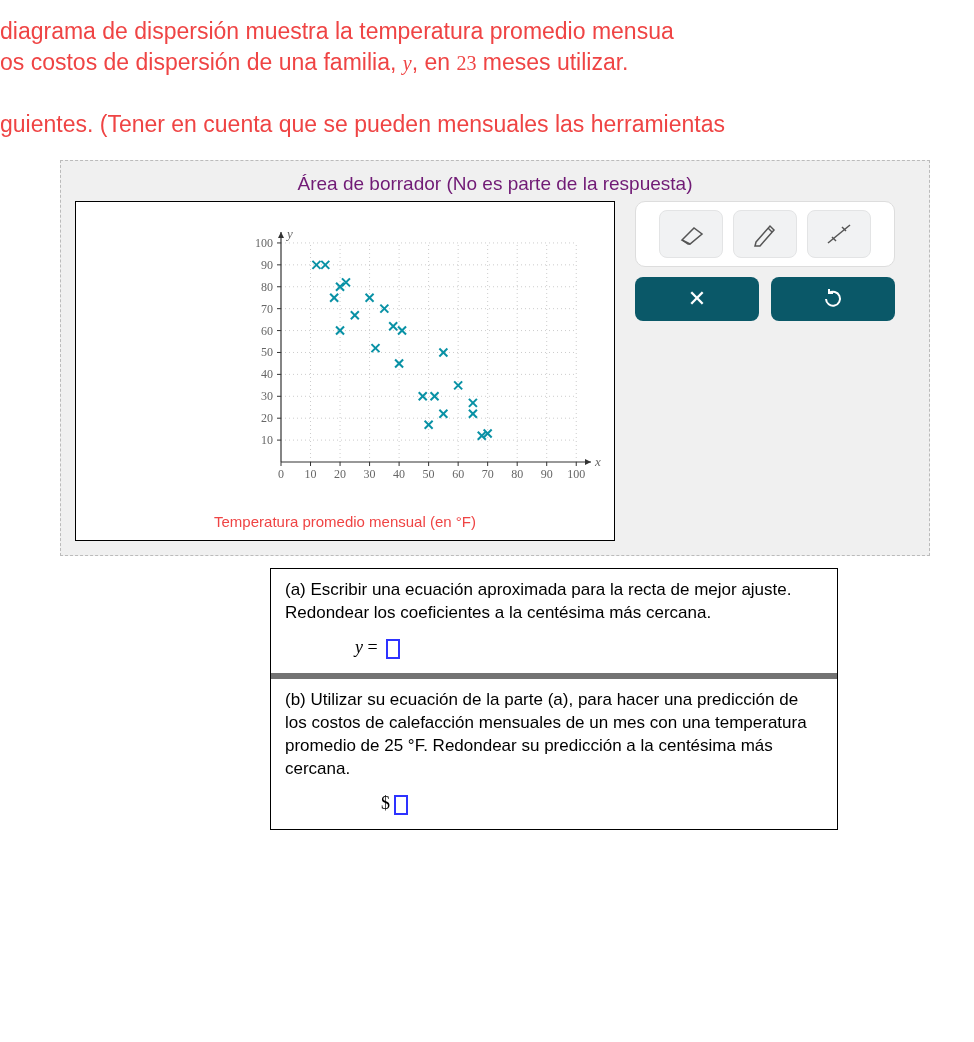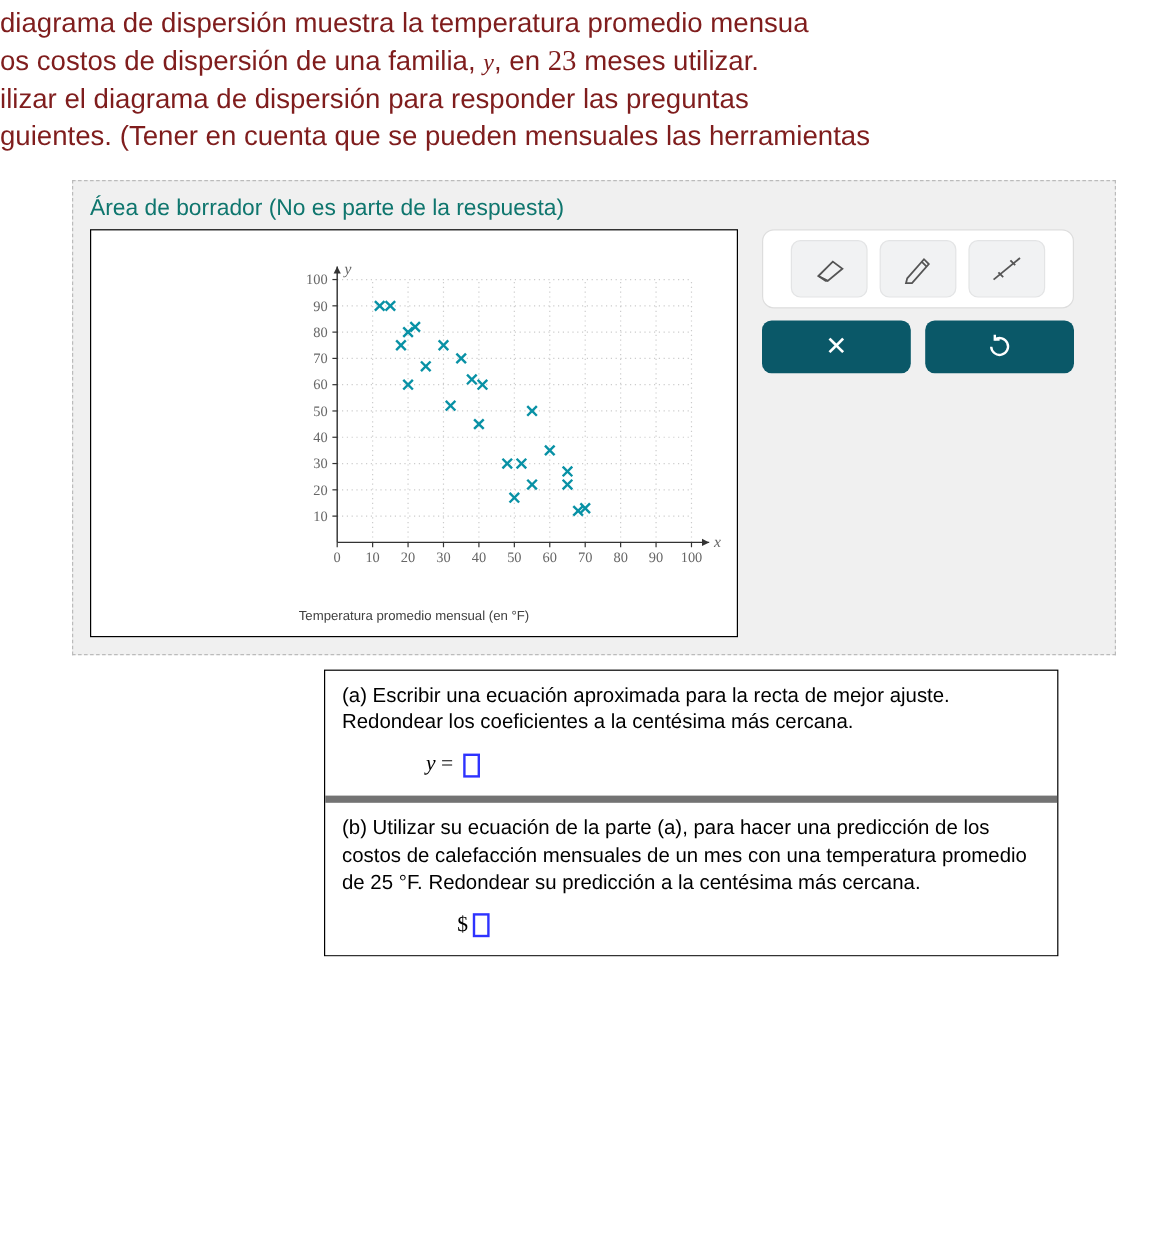--- a/index.html
+++ b/index.html
@@ -6,36 +6,37 @@
   body {
     margin: 0;
     padding: 0;
     font-family: Verdana, Arial, sans-serif;
     background: #fff;
     width: 974px;
   }
   .intro {
     font-size: 23px;
     line-height: 1.35;
-    color: #7f1d1d;
-    padding: 4px 0 20px 0;
+    color: #ef4444;
+    padding: 16px 0 20px 0;
   }
   .intro .mathvar { font-style: italic; font-family: "Times New Roman", serif; font-size:20px;}
-  .intro .mathnum { font-family: "Times New Roman", serif; font-size:24px;}
+  .intro .mathnum { font-family: "Times New Roman", serif; font-size:20px;}
   .scratch-container {
     margin: 0 0 0 60px;
     width: 870px;
     border: 1px dashed #bbb;
     background: #f0f0f0;
     padding: 12px 14px 14px 14px;
   }
   .scratch-title {
-    color: #0f766e;
+    color: #701a75;
     font-size: 19px;
     margin-bottom: 6px;
+    text-align: center;
   }
   .scratch-inner {
     display: flex;
     gap: 20px;
   }
   .plot-box {
     background: #fff;
     border: 1px solid #000;
     width: 540px;
     height: 340px;
@@ -69,26 +70,26 @@
     background:#0a5868;
     border-radius:8px;
     display:flex;align-items:center;justify-content:center;
     color:#fff; font-size:22px;
     cursor:pointer;
   }
   .axis-label-x {
     position:absolute;
     left:0; right:0; bottom:10px;
     text-align:center;
-    font-size:11px;
-    color:#404040;
+    font-size:15px;
+    color:#ef4444;
   }
   .answer-box {
     margin: 12px 0 0 270px;
-    width: 612px;
+    width: 568px;
     border:1px solid #000;
   }
   .part {
     border-top:6px solid #737373;
     padding:10px 14px 14px 14px;
     font-size:17px;
     line-height:1.35;
   }
   .part:first-child { border-top:none; }
   .eq-line { margin-top:10px; padding-left:70px; font-family:"Times New Roman",serif; font-style:italic; font-size:18px;}
@@ -101,21 +102,21 @@
     margin-left:4px;
   }
   .dollar-line { margin-top:10px; padding-left:96px; font-family:"Times New Roman",serif; font-size:18px;}
 </style>
 </head>
 <body>
 
 <div class="intro">
   <span>diagrama de dispersión muestra la temperatura promedio mensua</span><br>
   <span>os costos de dispersión de una familia, </span><span class="mathvar">y</span><span>, en </span><span class="mathnum">23</span><span> meses utilizar.</span><br>
-  <span>ilizar el diagrama de dispersión para responder las preguntas</span><br>
+  <br>
   <span>guientes. (Tener en cuenta que se pueden mensuales las herramientas</span><br>
 </div>
 
 <div class="scratch-container">
   <div class="scratch-title">Área de borrador (No es parte de la respuesta)</div>
   <div class="scratch-inner">
     <div class="plot-box">
       <svg id="plot-svg" width="540" height="300">
           <line x1="234.52380952380952" y1="260" x2="234.52380952380952" y2="40.95238095238096" stroke="#ccc" stroke-width="1" stroke-dasharray="1 3"></line>
           <line x1="264.04761904761904" y1="260" x2="264.04761904761904" y2="40.95238095238096" stroke="#ccc" stroke-width="1" stroke-dasharray="1 3"></line>

